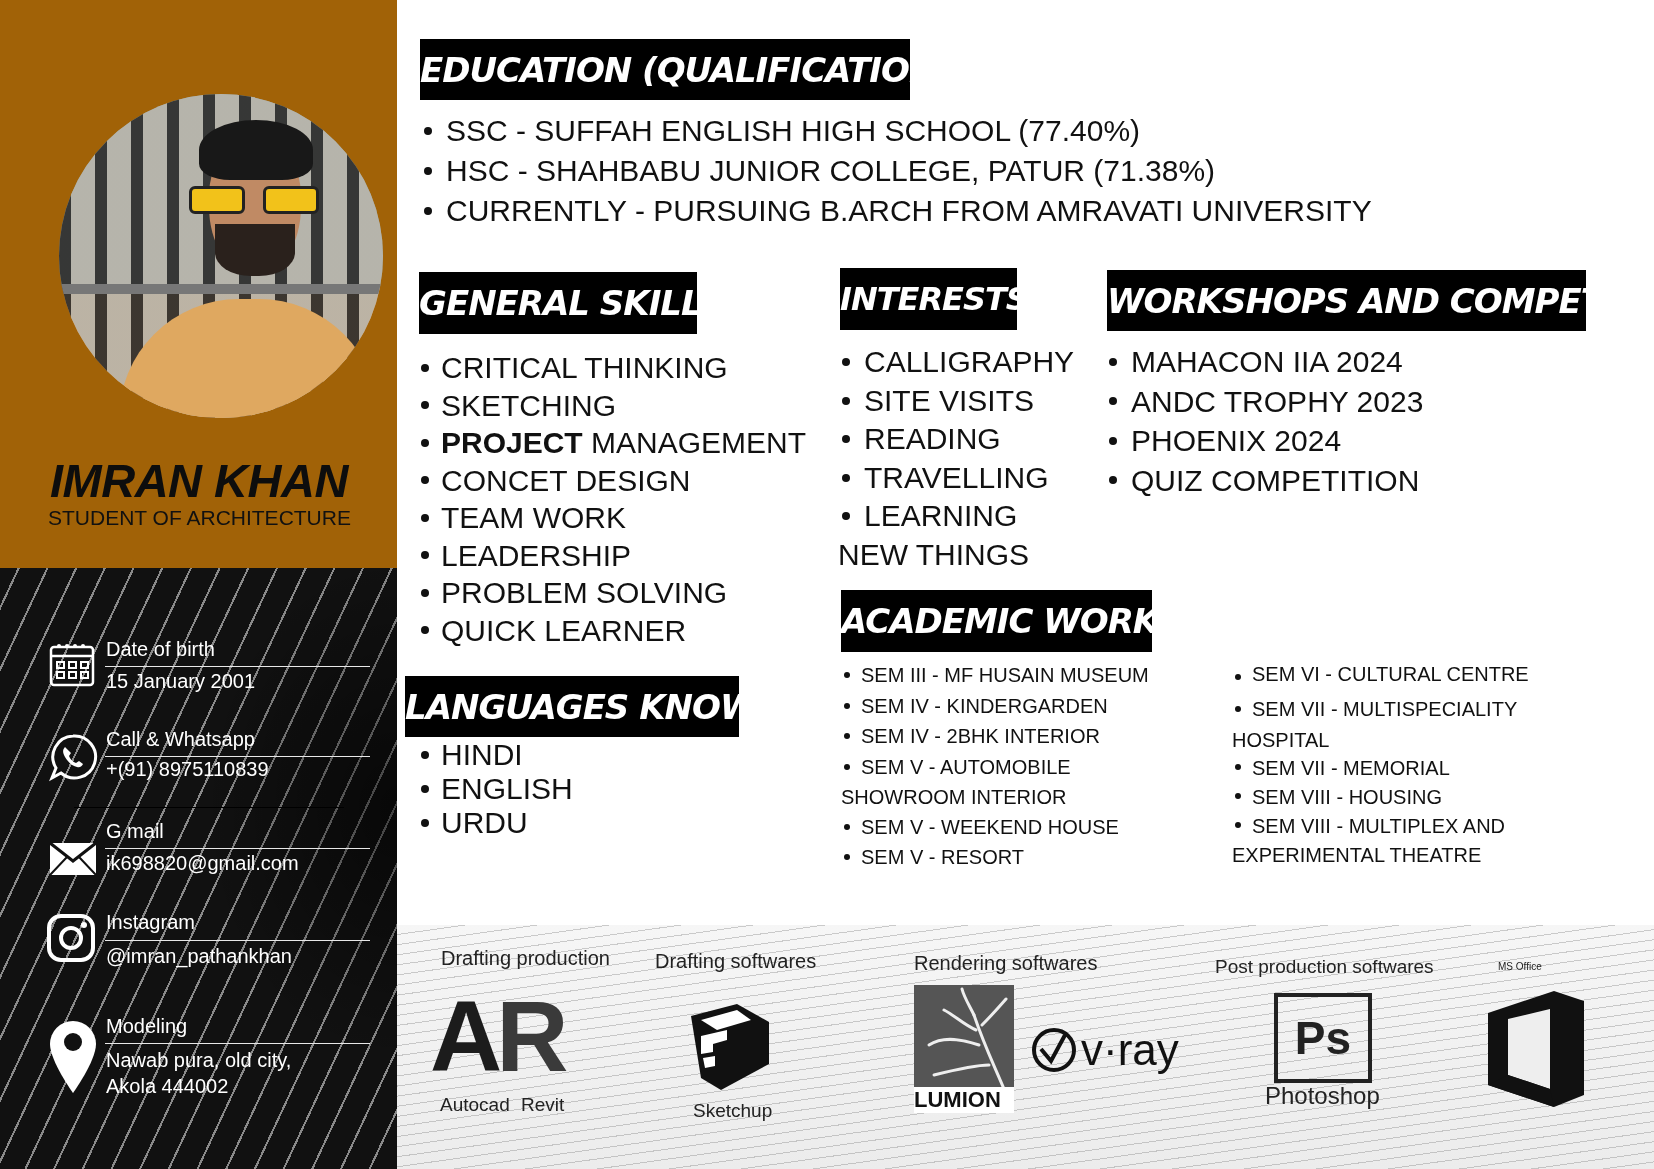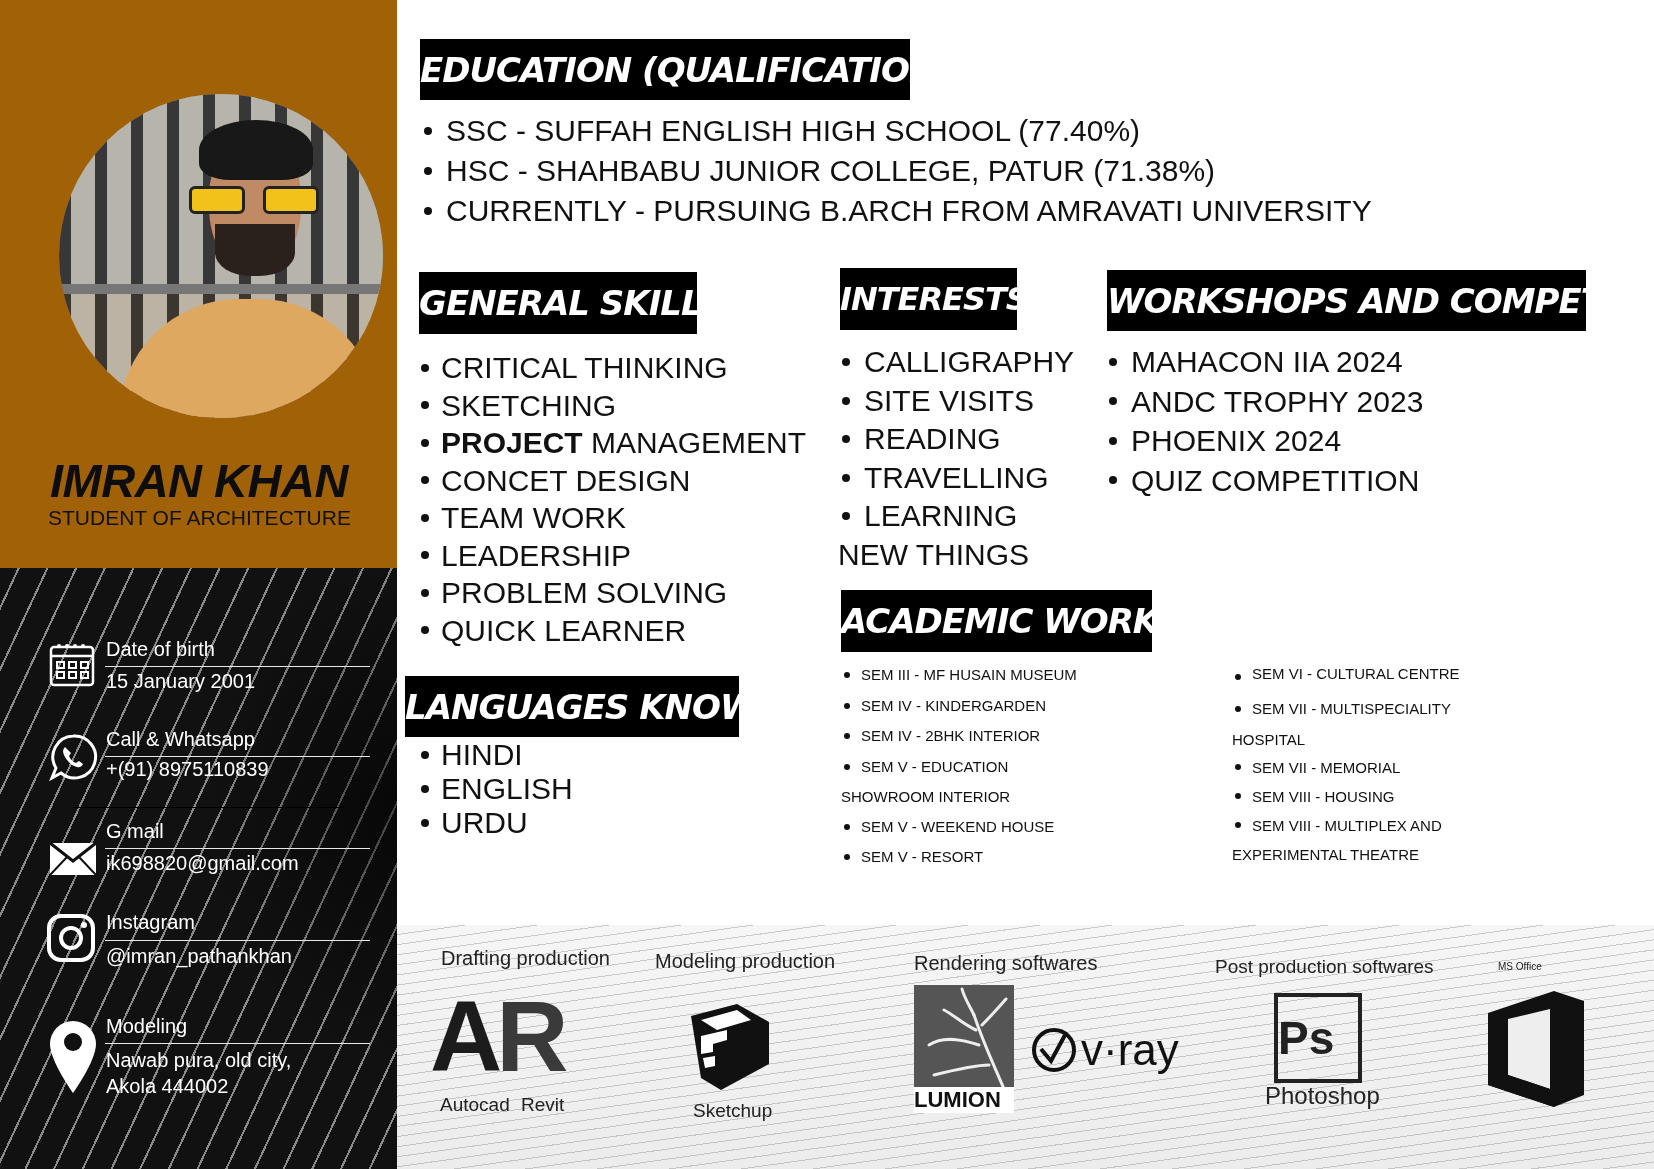--- a/index.html
+++ b/index.html
@@ -89,21 +89,21 @@
   }
   .list li.cont { padding-left: 0; }
   .list li.cont::before { display: none; }
   .bold { font-weight: 700; }
 
   .edu li { font-size: 30px; height: 40px; line-height: 40px; padding-left: 26px; }
   .gen li { font-size: 30px; height: 37.5px; line-height: 37.5px; }
   .lang li { font-size: 30px; height: 34px; line-height: 34px; }
   .intr li { font-size: 30px; height: 38.5px; line-height: 38.5px; padding-left: 26px; }
   .work li { font-size: 30px; height: 39.5px; line-height: 39.5px; padding-left: 26px; }
-  .acad li { font-size: 15px; height: 30.5px; line-height: 30.5px; padding-left: 20px; }
+  .acad li { font-size: 20px; height: 30.5px; line-height: 30.5px; padding-left: 20px; }
   .acad li::before { width: 6px; height: 6px; left: 3px; }
 
   
   .strip {
     position: absolute; left: 397px; top: 925px; width: 1257px; height: 244px;
     background:
       repeating-linear-gradient(172deg, transparent 0 9px, rgba(120,120,120,.35) 9px 10px),
       linear-gradient(180deg, #f6f6f6, #ececec);
     overflow: hidden;
   }
@@ -244,39 +244,39 @@
   <li>ANDC TROPHY 2023</li>
   <li>PHOENIX 2024</li>
   <li>QUIZ COMPETITION</li>
 </ul>
 
 <div class="heading" style="left:841px; top:590px; width:311px; height:62px; font-size:34px;">ACADEMIC WORKS</div>
 <ul class="list acad" style="left:841px; top:660px;">
   <li>SEM III - MF HUSAIN MUSEUM</li>
   <li>SEM IV - KINDERGARDEN</li>
   <li>SEM IV - 2BHK INTERIOR</li>
-  <li style="height:30px;">SEM V - EDUCATION</li>
+  <li style="height:30px;">SEM V - AUTOMOBILE</li>
   <li class="cont" style="height:30px;">SHOWROOM INTERIOR</li>
   <li>SEM V - WEEKEND HOUSE</li>
   <li>SEM V - RESORT</li>
 </ul>
 <ul class="list acad" style="left:1232px; top:659px;">
   <li style="height:35px;">SEM VI - CULTURAL CENTRE</li>
   <li>SEM VII - MULTISPECIALITY</li>
   <li class="cont" style="height:28px;">HOSPITAL</li>
   <li style="height:29px;">SEM VII - MEMORIAL</li>
   <li style="height:29px;">SEM VIII - HOUSING</li>
   <li style="height:29px;">SEM VIII - MULTIPLEX AND</li>
   <li class="cont" style="height:29px;">EXPERIMENTAL THEATRE</li>
 </ul>
 
 <div class="strip">
 
   <div class="sw-cat" style="left:44px; top:22px;">Drafting production</div>
-  <div class="sw-cat" style="left:258px; top:25px;">Modeling production</div>
+  <div class="sw-cat" style="left:258px; top:25px;">Drafting softwares</div>
   <div class="sw-cat" style="left:517px; top:27px;">Rendering softwares</div>
   <div class="sw-cat" style="left:818px; top:31px; font-size:19px;">Post production softwares</div>
   <div class="sw-cat" style="left:1101px; top:36px; font-size:10px;">MS Office</div>
 
   <div class="logo" style="left:33px; top:70px; width:150px; height:82px; display:flex; align-items:flex-end;">
     <span style="font-family:'Liberation Sans',sans-serif; font-weight:700; font-size:100px; line-height:82px; color:#1c1c1c; letter-spacing:-6px;">A</span>
     <span style="font-family:'Liberation Sans',sans-serif; font-weight:700; font-size:100px; line-height:82px; color:#3a3a3a;">R</span>
   </div>
   <div class="sw-name" style="left:43px; top:169px;">Autocad</div>
   <div class="sw-name" style="left:124px; top:169px;">Revit</div>
@@ -304,21 +304,21 @@
   </div>
 
   <div class="logo" style="left:634px; top:102px; display:flex; align-items:center;">
     <svg width="46" height="46" viewBox="0 0 46 46">
       <circle cx="23" cy="23" r="20" fill="none" stroke="#111" stroke-width="4"></circle>
       <path d="M10 22 L20 34 L34 8" fill="none" stroke="#111" stroke-width="4"></path>
     </svg>
     <span style="font-size:44px; color:#111; margin-left:4px; line-height:46px;">v·ray</span>
   </div>
 
-  <div class="logo" style="left:877px; top:68px; width:88px; height:90px; border:4px solid #222; display:flex; align-items:center; ">
+  <div class="logo" style="left:877px; top:68px; width:98px; height:90px; border:4px solid #222; display:flex; align-items:center; justify-content:center;">
     <span style="font-size:46px; font-weight:700; color:#222;">Ps</span>
   </div>
   <div class="sw-name" style="left:868px; top:157px; font-size:24px;">Photoshop</div>
 
   <svg class="logo" style="left:1091px; top:66px;" width="96" height="116" viewBox="0 0 96 116">
     <polygon points="0,22 66,0 96,10 96,104 66,116 0,94" fill="#111"></polygon>
     <polygon points="20,28 62,18 62,98 20,84" fill="#eee"></polygon>
     <polygon points="0,94 20,84 62,98 66,116" fill="#111"></polygon>
   </svg>
 </div>

